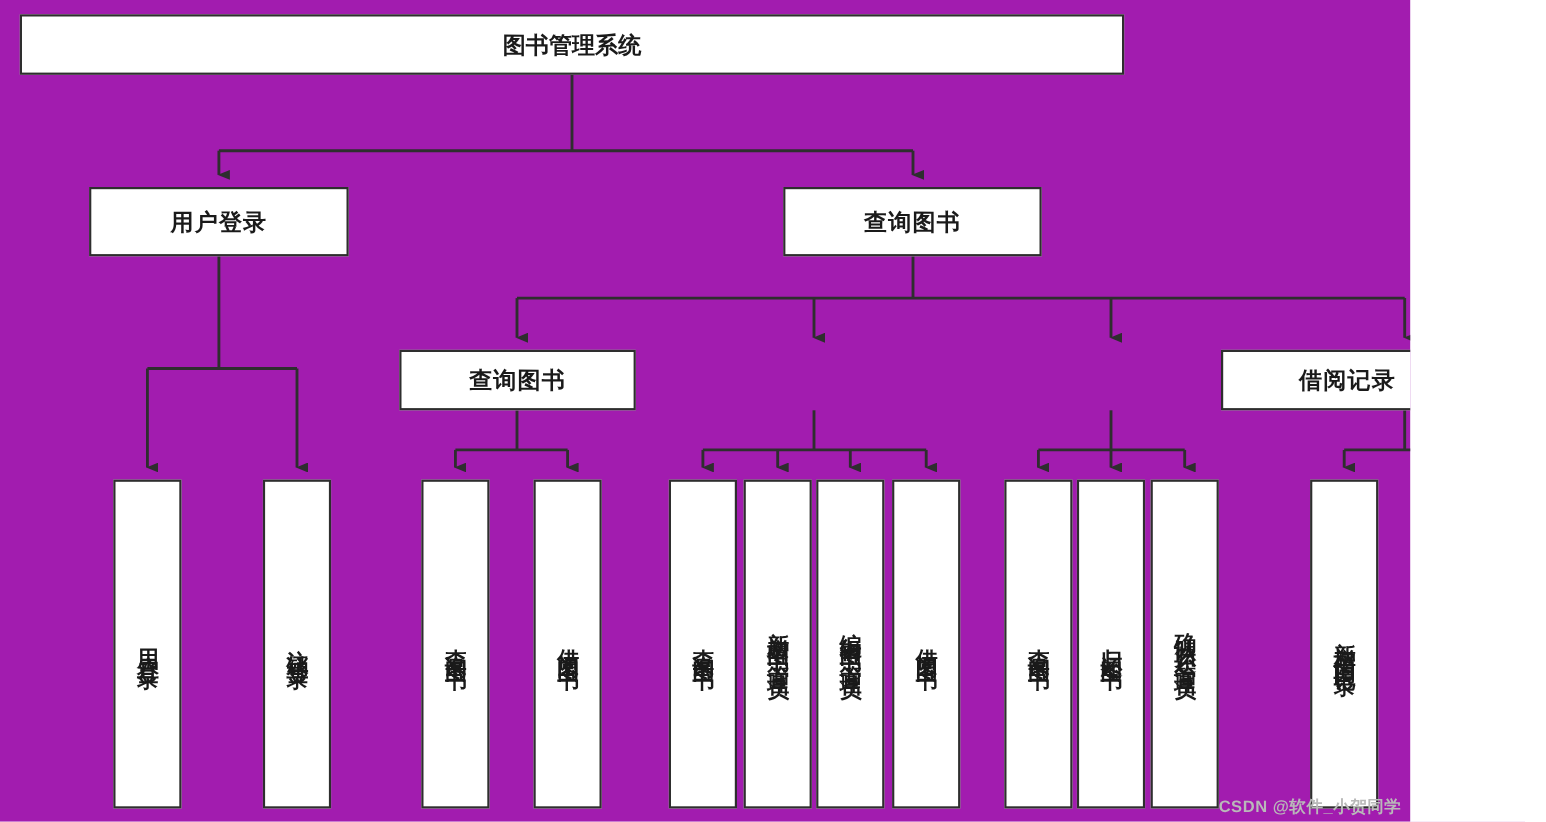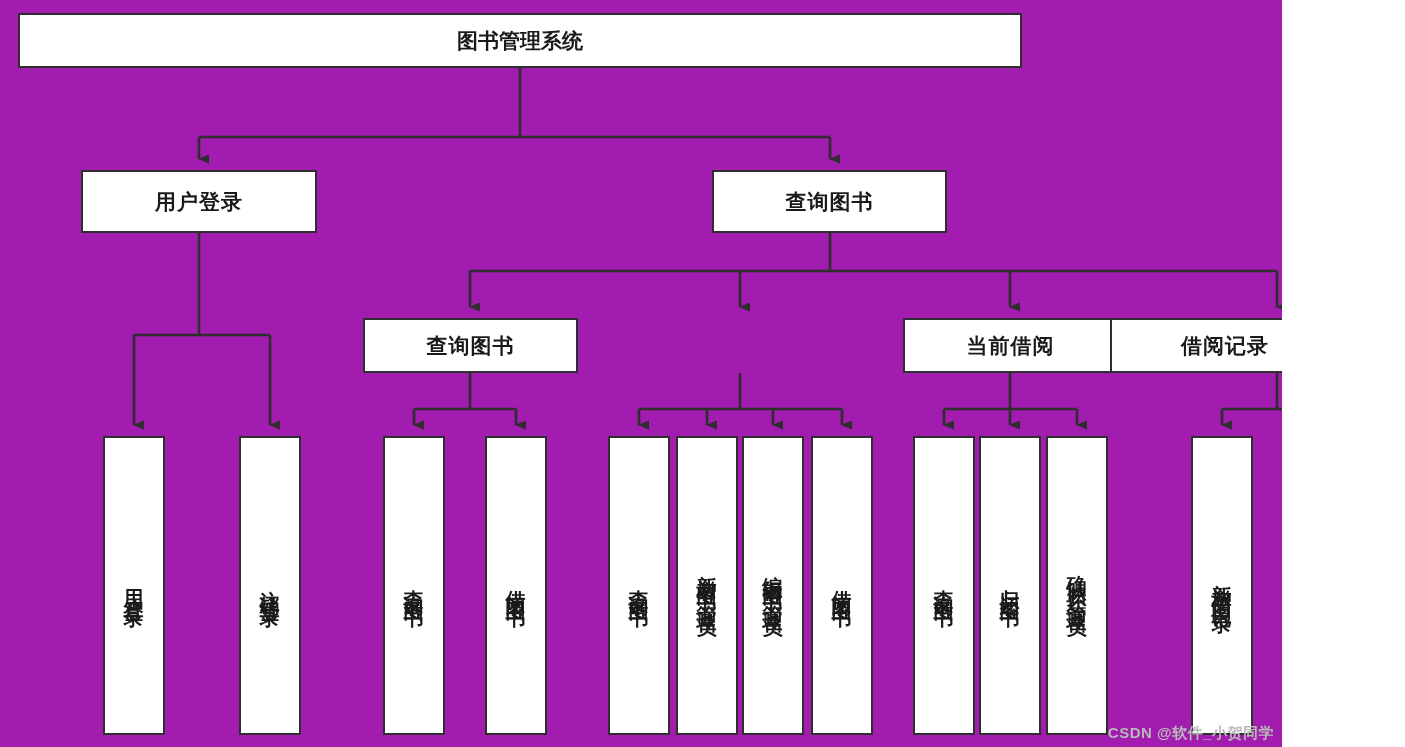--- a/index.html
+++ b/index.html
@@ -78,23 +78,20 @@
   <div class="node h" style="left:81px;top:170px;width:236px;height:63px;">
     <span>用户登录</span>
   </div>
   <div class="node h" style="left:712px;top:170px;width:235px;height:63px;">
     <span>查询图书</span>
   </div>
 
   <div class="node h" style="left:363px;top:318px;width:215px;height:55px;">
     <span>查询图书</span>
   </div>
-  <div class="node h" style="left:903px;top:318px;width:215px;height:55px;">
-    <span>当前借阅</span>
-  </div>
   <div class="node h" style="left:1110px;top:318px;width:215px;height:55px;padding-left:15px;">
     <span>借阅记录</span>
   </div>
 
   <div class="node v" style="left:103px;top:436px;width:62px;height:299px;">
     <span>用户登录</span>
   </div>
   <div class="node v" style="left:239px;top:436px;width:62px;height:299px;">
     <span>注销登录</span>
   </div>

